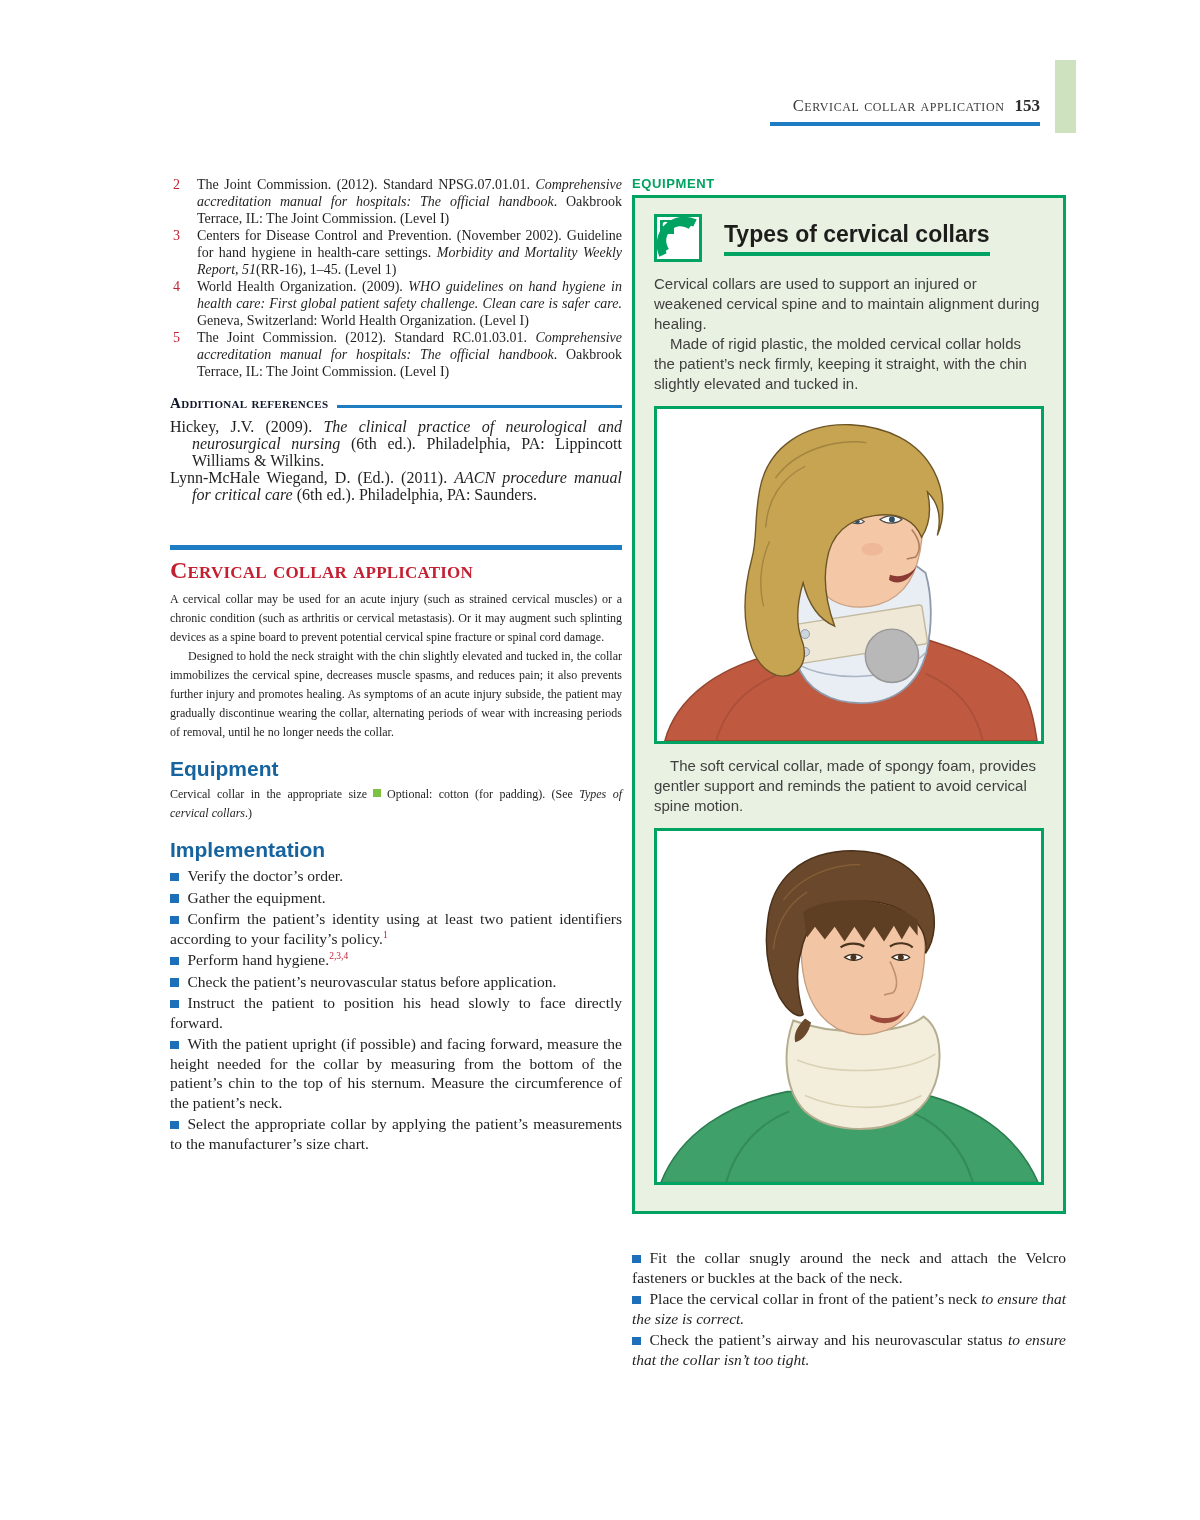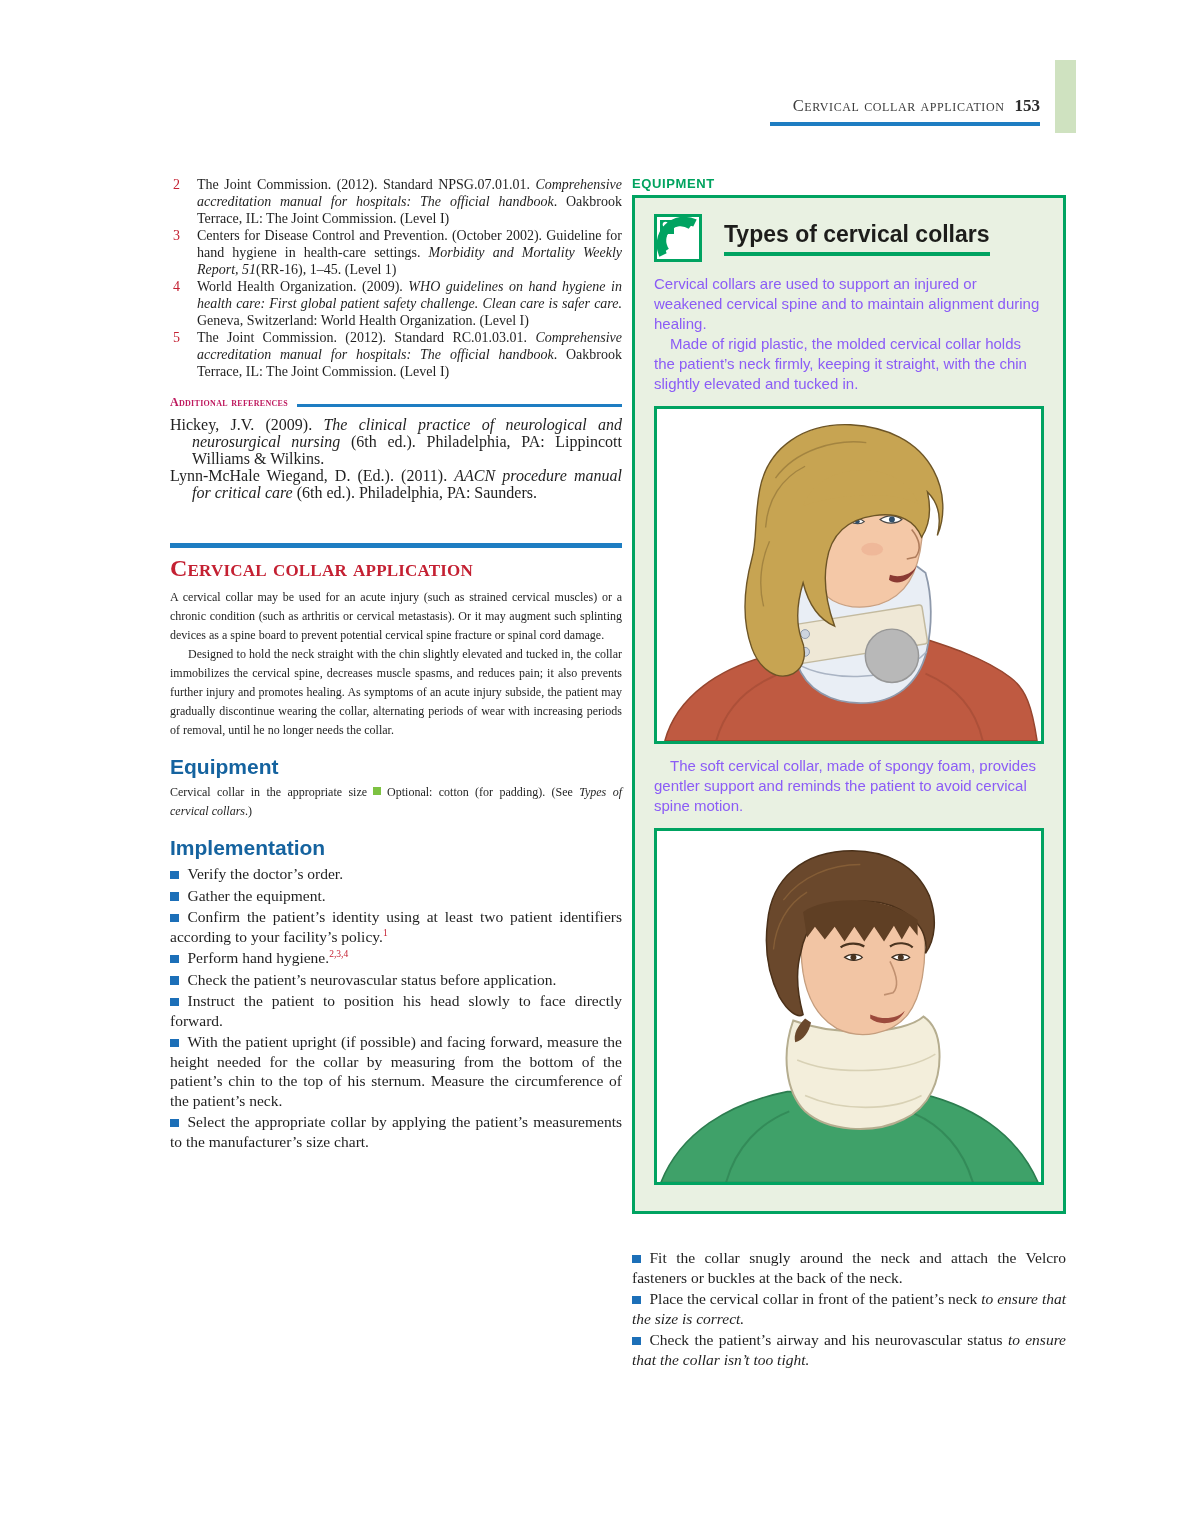--- a/index.html
+++ b/index.html
@@ -20,21 +20,21 @@
   .col-right{position:absolute;left:632px;top:176px;width:434px;}
 
   
   .ref-list{list-style:none;margin:0;padding:0;font-size:14px;line-height:17px;text-align:justify;}
   .ref-list li{position:relative;padding-left:27px;}
   .refnum{position:absolute;left:3px;top:0;color:#c42032;}
   .it{font-style:italic;}
   sup{color:#c42032;font-size:9.5px;line-height:0;vertical-align:super;}
 
   .addl-head-row{display:flex;align-items:center;margin-top:15px;margin-bottom:6px;}
-  .addl-head{font-variant:small-caps;font-weight:bold;font-size:12px;letter-spacing:.3px;color:#be185d;white-space:nowrap;text-align:right;}
+  .addl-head{font-variant:small-caps;font-weight:bold;font-size:15px;letter-spacing:.3px;color:#0f172a;white-space:nowrap;text-align:right;}
   .head-rule{flex:1;height:3px;background:#1e7dc2;margin-left:9px;margin-top:5px;}
   .addl-list{list-style:none;margin:0;padding:0;font-size:16px;line-height:17px;text-align:justify;}
   .addl-list li{padding-left:22px;text-indent:-22px;}
 
   .section-rule{height:5px;background:#1e7dc2;margin-top:42px;}
   .section-title{font-variant:small-caps;font-weight:bold;font-size:24px;letter-spacing:.2px;
     color:#c42032;margin:7px 0 6px;}
 
   .body-p{font-size:12px;line-height:19px;text-align:justify;margin:0;}
   .body-p.indent{text-indent:18px;}
@@ -48,21 +48,21 @@
 
   
   .equip-label{font-family:"Liberation Sans",sans-serif;font-weight:bold;font-size:13px;
     color:#00a35f;letter-spacing:.6px;margin-bottom:4px;}
   .green-box{border:3px solid #00a361;background:#e9f1e2;padding:16px 19px 14px;}
   .box-head{display:flex;align-items:flex-start;margin-bottom:12px;}
   .box-icon{width:48px;height:48px;flex:none;}
   .box-title-wrap{margin-left:22px;padding-top:8px;}
   .box-title{font-family:"Liberation Sans",sans-serif;font-weight:bold;font-size:23px;color:#1d1d1b;line-height:1.1;}
   .title-rule{height:4px;background:#00a361;margin-top:5px;}
-  .box-p{font-family:"Liberation Sans",sans-serif;font-size:15px;line-height:20px;color:#8b5cf6;margin:0;}
+  .box-p{font-family:"Liberation Sans",sans-serif;font-size:15px;line-height:20px;color:#404040;margin:0;}
   .box-p.indent{text-indent:16px;}
   .fig{border:3px solid #00a361;background:#fff;margin:12px 0;font-size:0;}
   .fig svg{display:block;width:100%;height:auto;}
 
   .bottom-steps{margin-top:34px;}
 </style>
 </head>
 <body>
 
 <div class="page">
@@ -71,21 +71,21 @@
     <span class="rh-title">Cervical collar application</span><span class="rh-num">153</span>
   </div>
   <div class="chapter-tab">
     <span>C</span>
   </div>
 
   <div class="col-left">
 
     <ol class="ref-list">
         <li><span class="refnum">2</span><span>The Joint Commission. (2012). Standard NPSG.07.01.01. </span><span class="it">Comprehensive accreditation manual for hospitals: The official handbook</span><span>. Oakbrook Terrace, IL: The Joint Commission. (Level I)</span></li>
-        <li><span class="refnum">3</span><span>Centers for Disease Control and Prevention. (October 2002). Guideline for hand hygiene in health-care settings. </span><span class="it">Morbidity and Mortality Weekly Report, 51</span><span>(RR-16), 1–45. (Level 1)</span></li>
+        <li><span class="refnum">3</span><span>Centers for Disease Control and Prevention. (November 2002). Guideline for hand hygiene in health-care settings. </span><span class="it">Morbidity and Mortality Weekly Report, 51</span><span>(RR-16), 1–45. (Level 1)</span></li>
         <li><span class="refnum">4</span><span>World Health Organization. (2009). </span><span class="it">WHO guidelines on hand hygiene in health care: First global patient safety challenge. Clean care is safer care.</span><span> Geneva, Switzerland: World Health Organization. (Level I)</span></li>
         <li><span class="refnum">5</span><span>The Joint Commission. (2012). Standard RC.01.03.01. </span><span class="it">Comprehensive accreditation manual for hospitals: The official handbook</span><span>. Oakbrook Terrace, IL: The Joint Commission. (Level I)</span></li>
       </ol>
 
     <div class="addl-head-row">
       <span class="addl-head">Additional references</span>
       <span class="head-rule"></span>
     </div>
 
     <ul class="addl-list">

